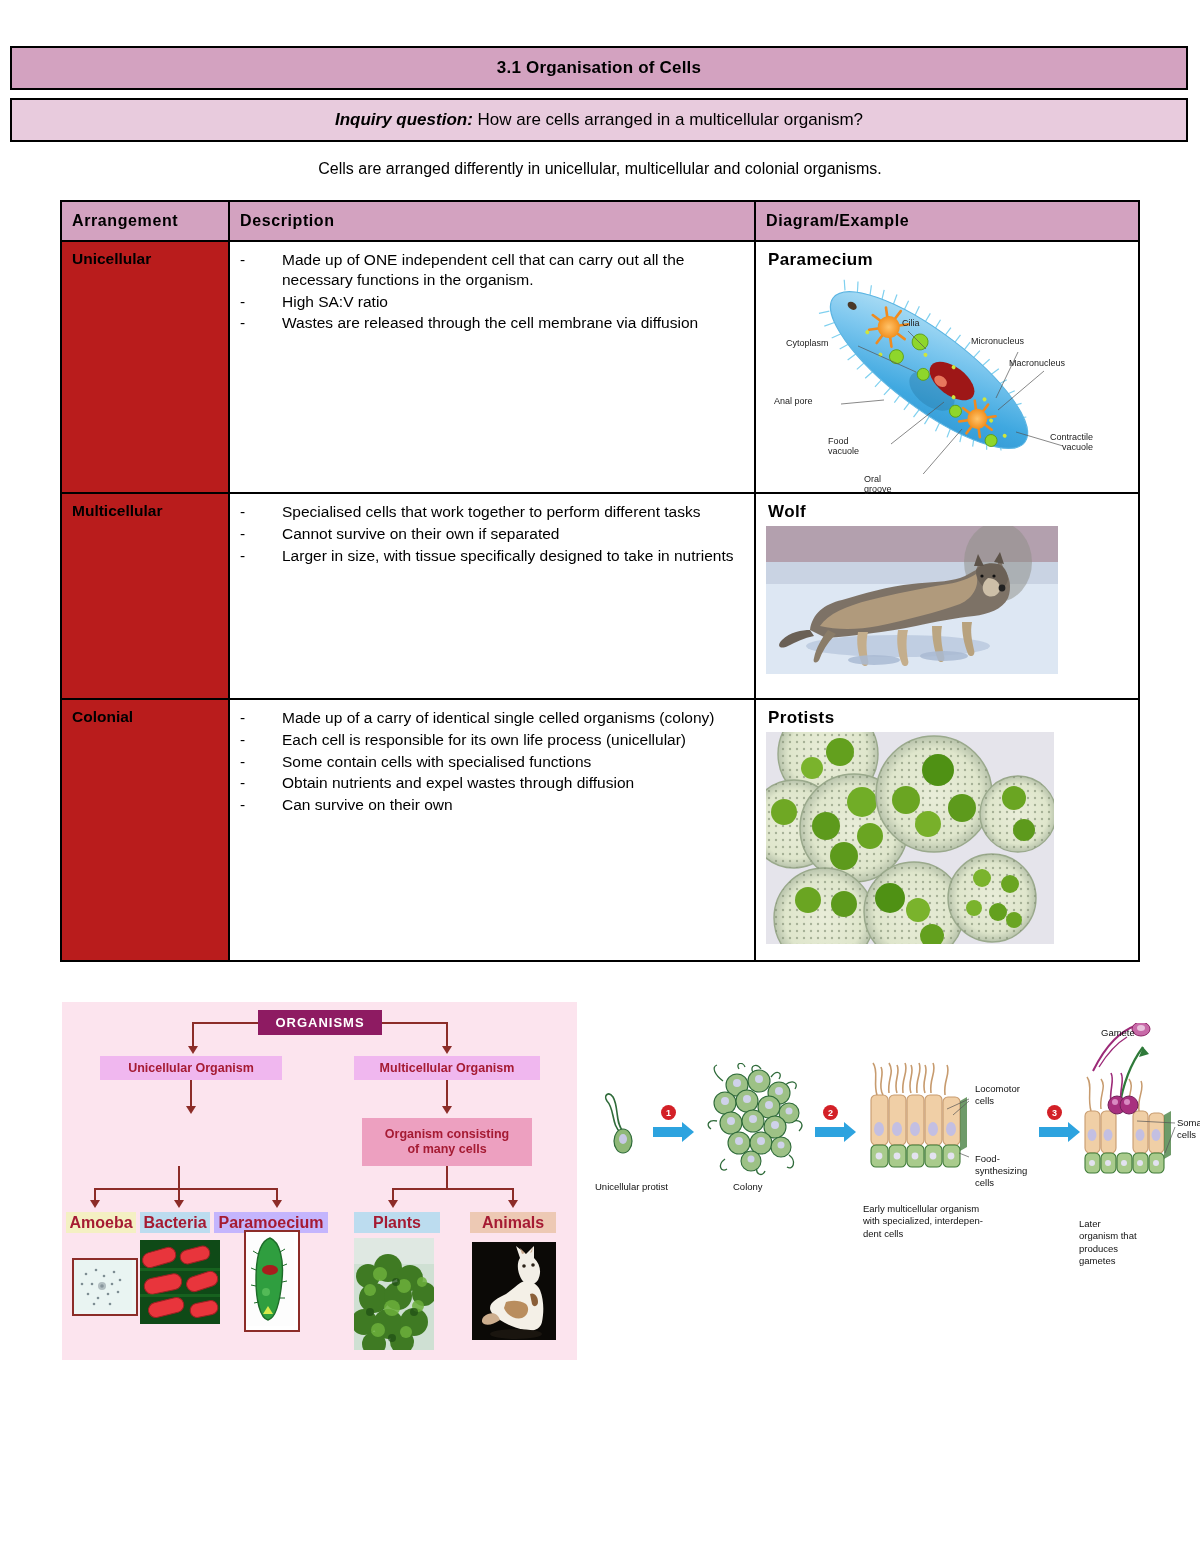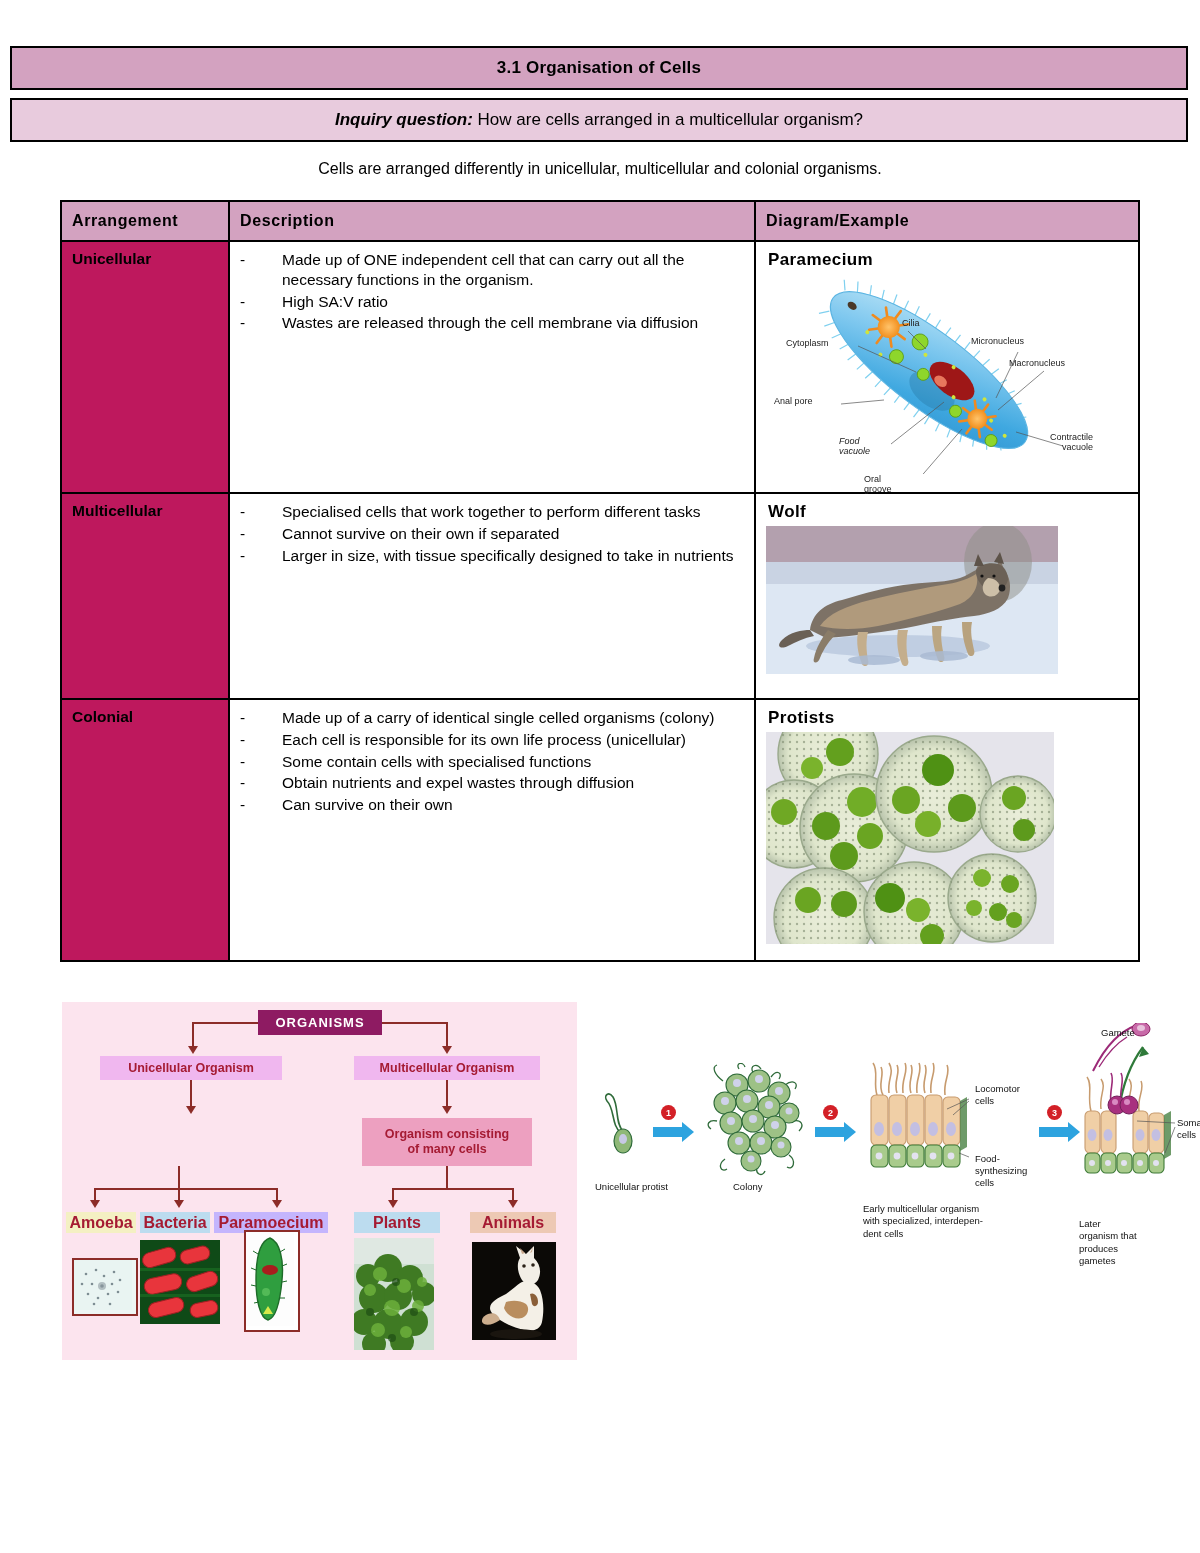--- a/index.html
+++ b/index.html
@@ -20,21 +20,21 @@
   
   .tbl{position:absolute;top:200px;left:60px;width:1078px;
        border-collapse:collapse;table-layout:fixed;}
   .tbl td,.tbl th{border:2px solid #000;vertical-align:top;padding:8px 10px;
                   font-size:15.5px;box-sizing:border-box;}
   .tbl th{background:#d3a2c0;text-align:left;font-size:16px;font-weight:bold;
           letter-spacing:.6px;padding:9px 10px;height:40px;vertical-align:middle;}
   .c-arr{width:168px;}
   .c-desc{width:526px;}
   .c-diag{width:384px;}
-  .cell-arr{background:#be185d;font-weight:bold;font-size:16px;}
+  .cell-arr{background:#b91c1c;font-weight:bold;font-size:16px;}
   .cell-desc{background:#fff;}
   .cell-diag{background:#fff;padding:6px 8px;}
 
   ul.bul{margin:0;padding:0;list-style:none;}
   ul.bul li{display:flex;margin:0 0 2px 0;line-height:1.28;}
   ul.bul li .dash{width:42px;flex:0 0 42px;}
   ul.bul li .txt{flex:1;}
 
   .diag-title{font-weight:bold;font-size:17px;margin:0 0 4px 2px;letter-spacing:.4px;}
 
@@ -243,21 +243,21 @@
             <path d="M125,170 L178,128"></path>
             <path d="M152,206 L196,155"></path>
             <path d="M252,78 L230,124"></path>
             <path d="M278,97 L232,136"></path>
             <path d="M297,172 L250,158"></path>
           </g>
         </svg>
         <div class="plbl" style="left:136px;top:44px;">Cilia</div>
         <div class="plbl" style="left:20px;top:64px;">Cytoplasm</div>
         <div class="plbl" style="left:8px;top:122px;">Anal pore</div>
-        <div class="plbl" style="left:73px;top:162px;white-space:pre;font-style:italic;">Food
+        <div class="plbl" style="left:62px;top:162px;white-space:pre;">Food
 vacuole</div>
         <div class="plbl" style="left:98px;top:200px;white-space:pre;">Oral
 groove</div>
         <div class="plbl" style="left:205px;top:62px;">Micronucleus</div>
         <div class="plbl" style="left:243px;top:84px;">Macronucleus</div>
         <div class="plbl" style="left:284px;top:158px;white-space:pre;text-align:right;">Contractile
 vacuole</div>
       </div>
     </td>
   </tr>

